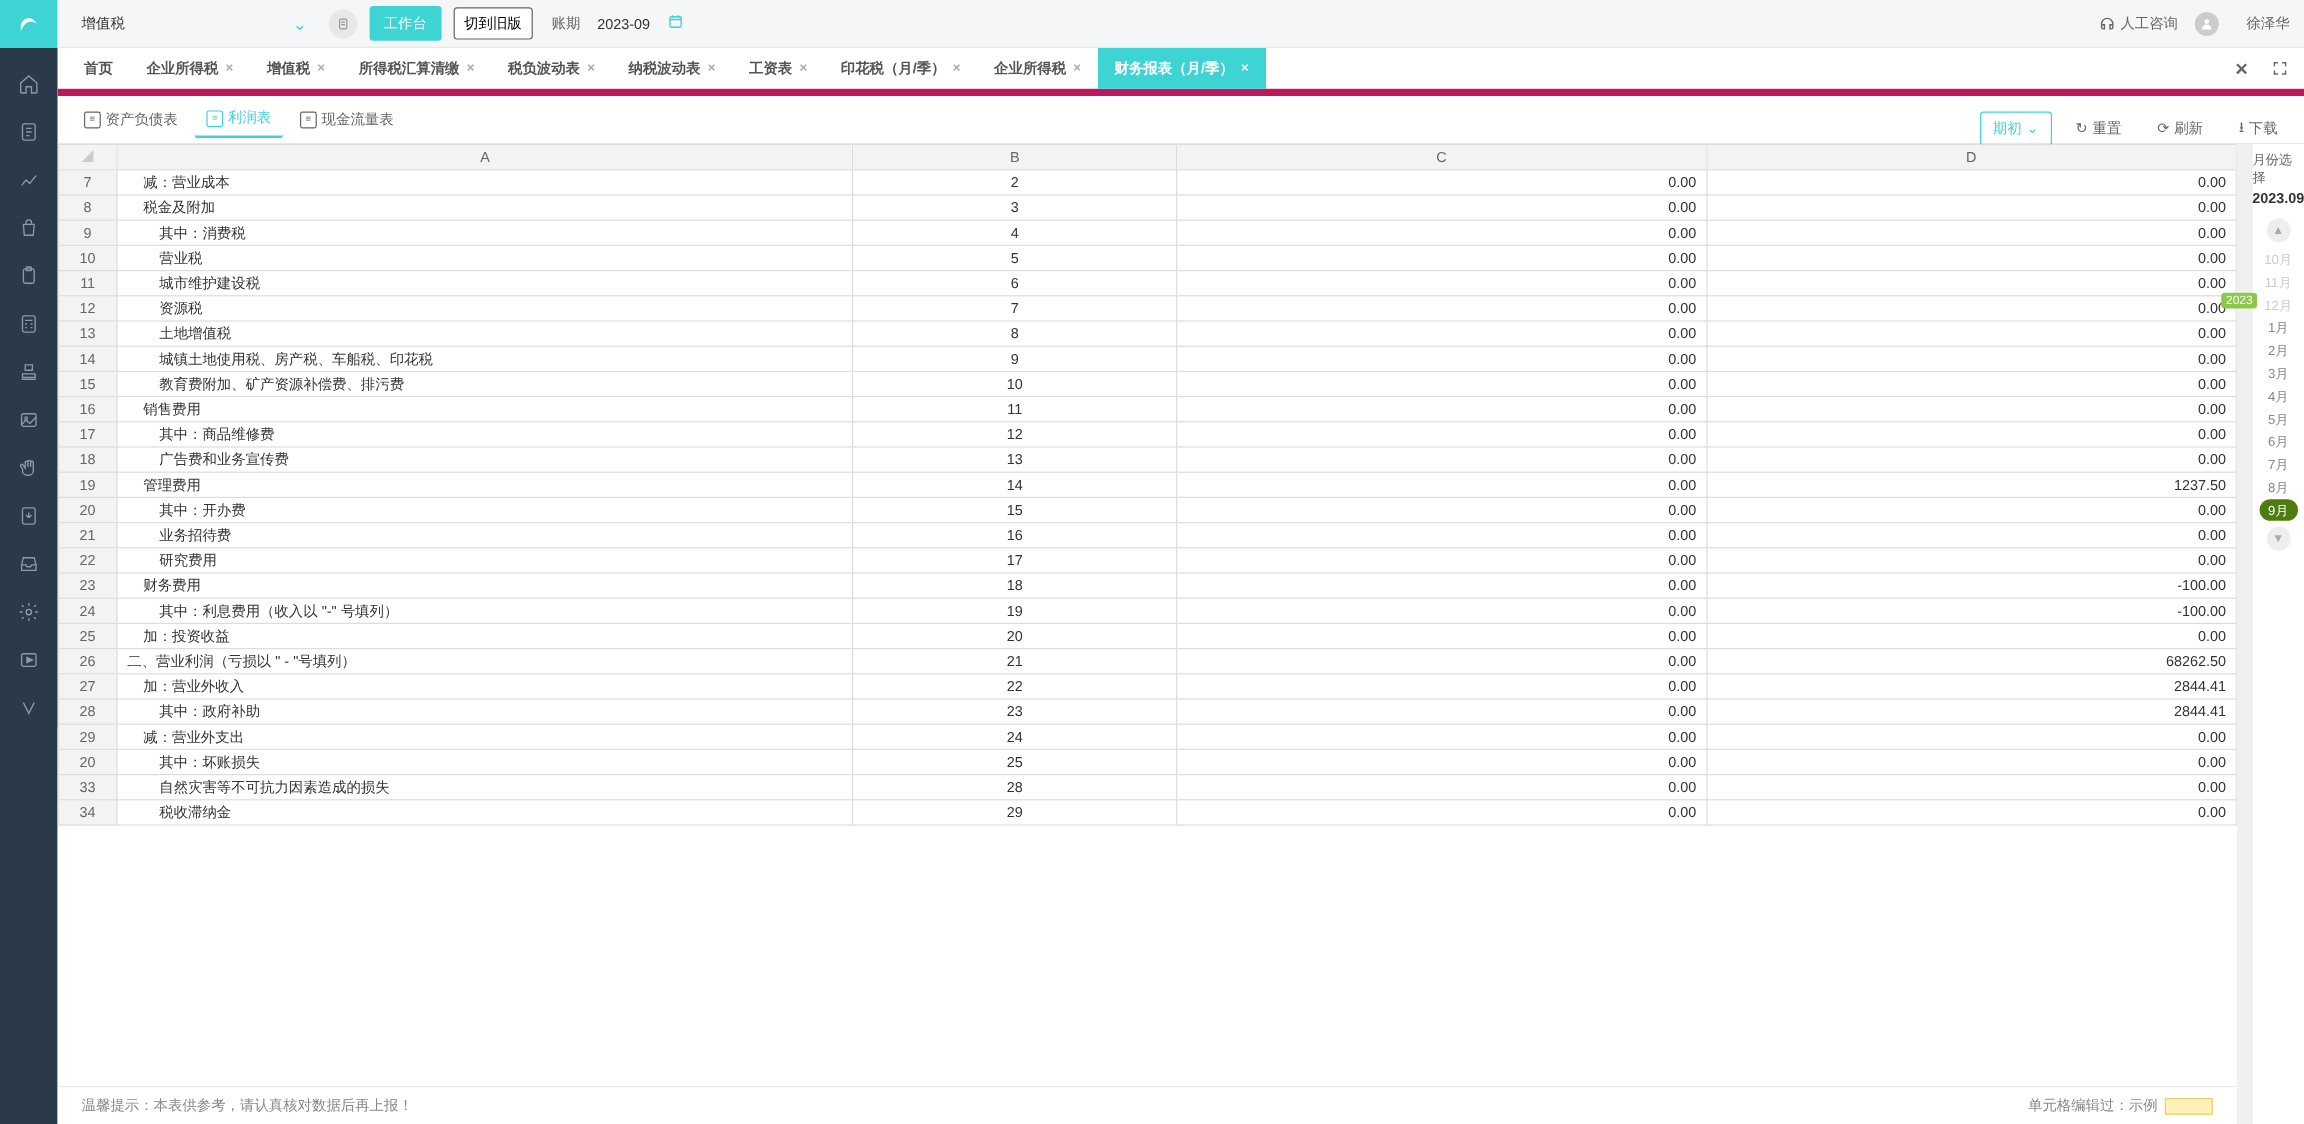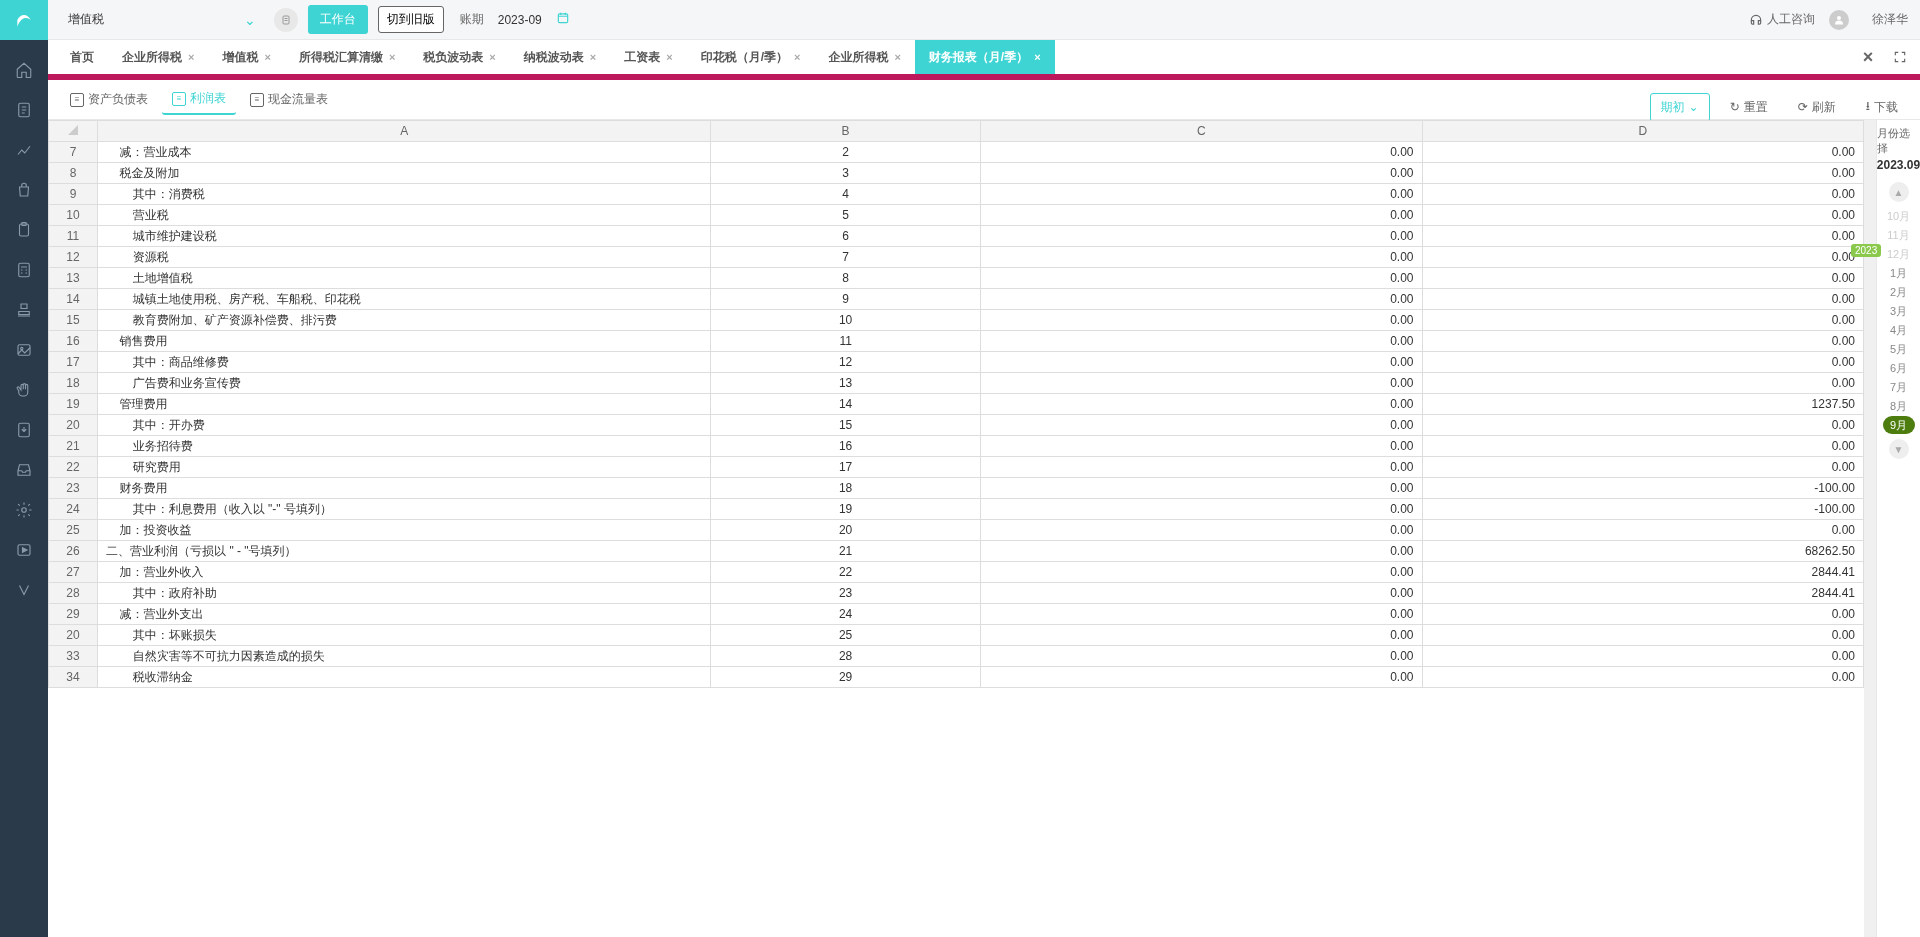--- a/index.html
+++ b/index.html
@@ -487,20 +487,27 @@
                 <tr>
                   <td class="rownum">34</td>
                   <td class="txt">&nbsp;&nbsp;&nbsp;&nbsp;&nbsp;&nbsp;&nbsp;&nbsp;税收滞纳金</td>
                   <td class="center">29</td>
                   <td class="num">0.00</td>
                   <td class="num">0.00</td>
                 </tr>
               </tbody>
           </table>
         </div>
+        <div class="footer">
+          <span>温馨提示：本表供参考，请认真核对数据后再上报！</span>
+          <div class="footer-right">
+            <span>单元格编辑过：示例</span>
+            <div class="footer-swatch"></div>
+          </div>
+        </div>
       </div>
       <div class="scrollbar-y"></div>
       <div class="month-panel">
         <div class="title">月份选择</div>
         <div class="cur">2023.09</div>
         <div class="arrow-btn">▲</div>
         <div class="yr-badge">2023</div>
         <div id="month-list">
             <div class="month-item" style="color: rgb(204, 204, 204);">10月</div>
             <div class="month-item" style="color: rgb(204, 204, 204);">11月</div>

